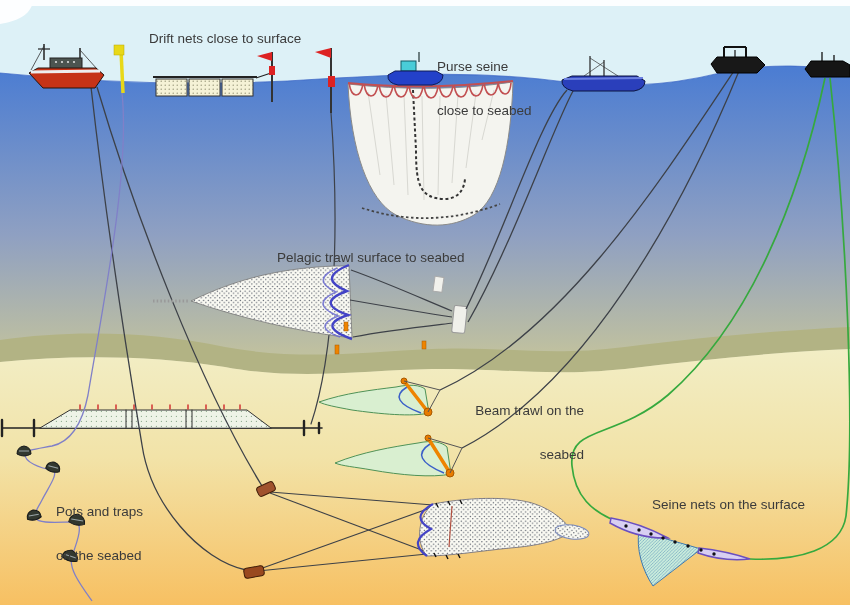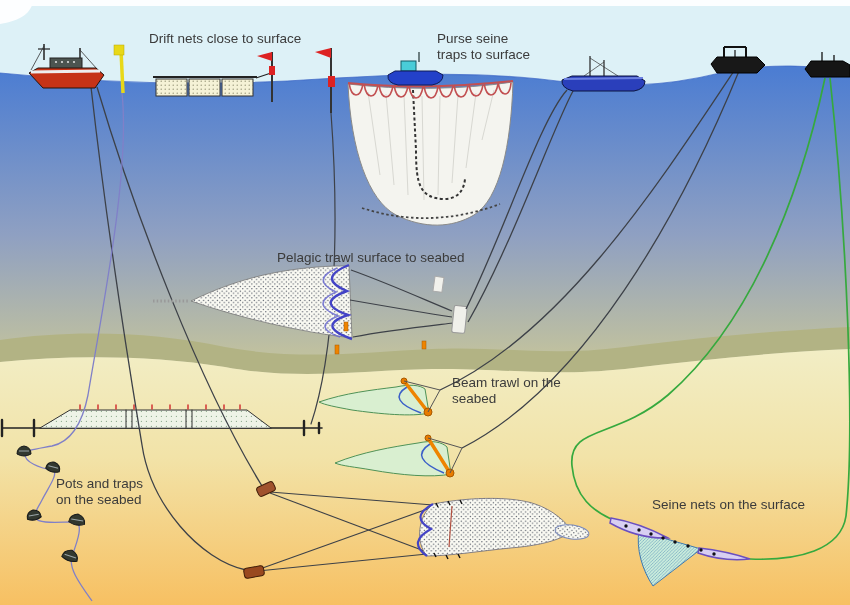--- a/index.html
+++ b/index.html
@@ -1,22 +1,22 @@
 <!DOCTYPE html>
 <html><head>
 <meta charset="utf-8">
 <style>
   html,body{margin:0;padding:0;background:#fff;}
   .scene{position:relative;width:850px;height:605px;overflow:hidden;
          font-family:"Liberation Sans",sans-serif;}
   .scene svg{position:absolute;left:0;top:0;}
   .lbl{position:absolute;font-size:13.5px;line-height:15.5px;color:#3b3b3b;
        white-space:nowrap;}
-  .lbl.center{text-align:left;white-space:normal;}
-  .lbl span{display:block;}
+  .lbl.center{text-align:right;white-space:normal;}
+  .lbl span{display:block;margin-top:28px;}
 </style>
 </head>
 <body>
 
 <div class="scene">
 <svg width="850" height="605" viewBox="0 0 850 605">
   <defs>
     <linearGradient id="waterG" gradientUnits="userSpaceOnUse" x1="0" y1="70" x2="0" y2="400">
       <stop offset="0" stop-color="#4c7dd2"></stop>
       <stop offset="0.5" stop-color="#8fa0c2"></stop>
@@ -272,21 +272,21 @@
     <line x1="822" y1="52" x2="822" y2="62" stroke="#111" stroke-width="1.3"></line>
     <line x1="834" y1="55" x2="834" y2="62" stroke="#111" stroke-width="1.3"></line>
     <path d="M805,69 L811,61 L843,61 L850,65 L850,77 L811,77 Z" fill="#151515" stroke="#000"></path>
   </g>
 </svg>
 
   <div class="lbl" style="left:149px;top:31px">Drift nets close to surface</div>
 
   <div class="lbl" style="left:437px;top:31px">
     <span>Purse seine</span>
-    <span>traps to surface</span>
+    <span>close to seabed</span>
   </div>
 
   <div class="lbl" style="left:277px;top:250px">Pelagic trawl surface to seabed</div>
 
 
   <div class="lbl center" style="left:452px;top:375px;width:132px">
     <span>Beam trawl on the</span>
     <span>seabed</span>
   </div>
 

